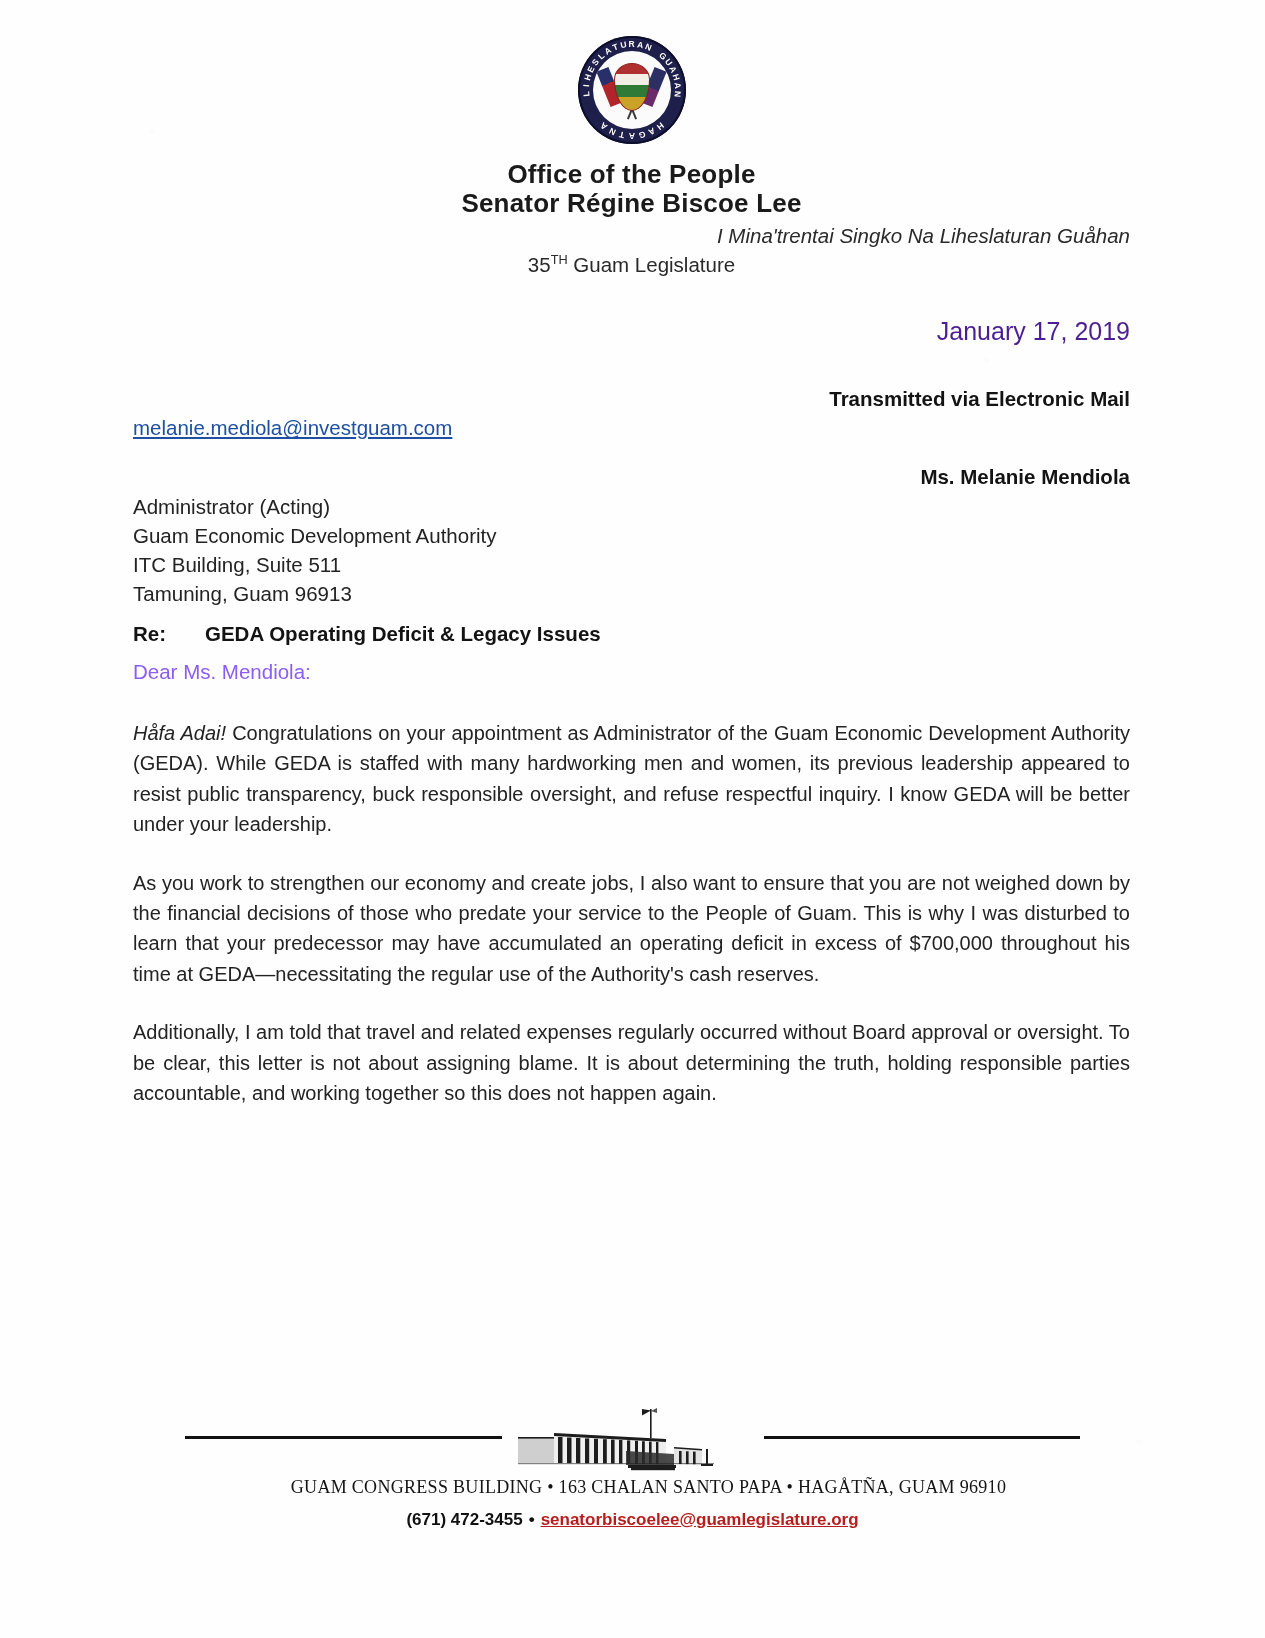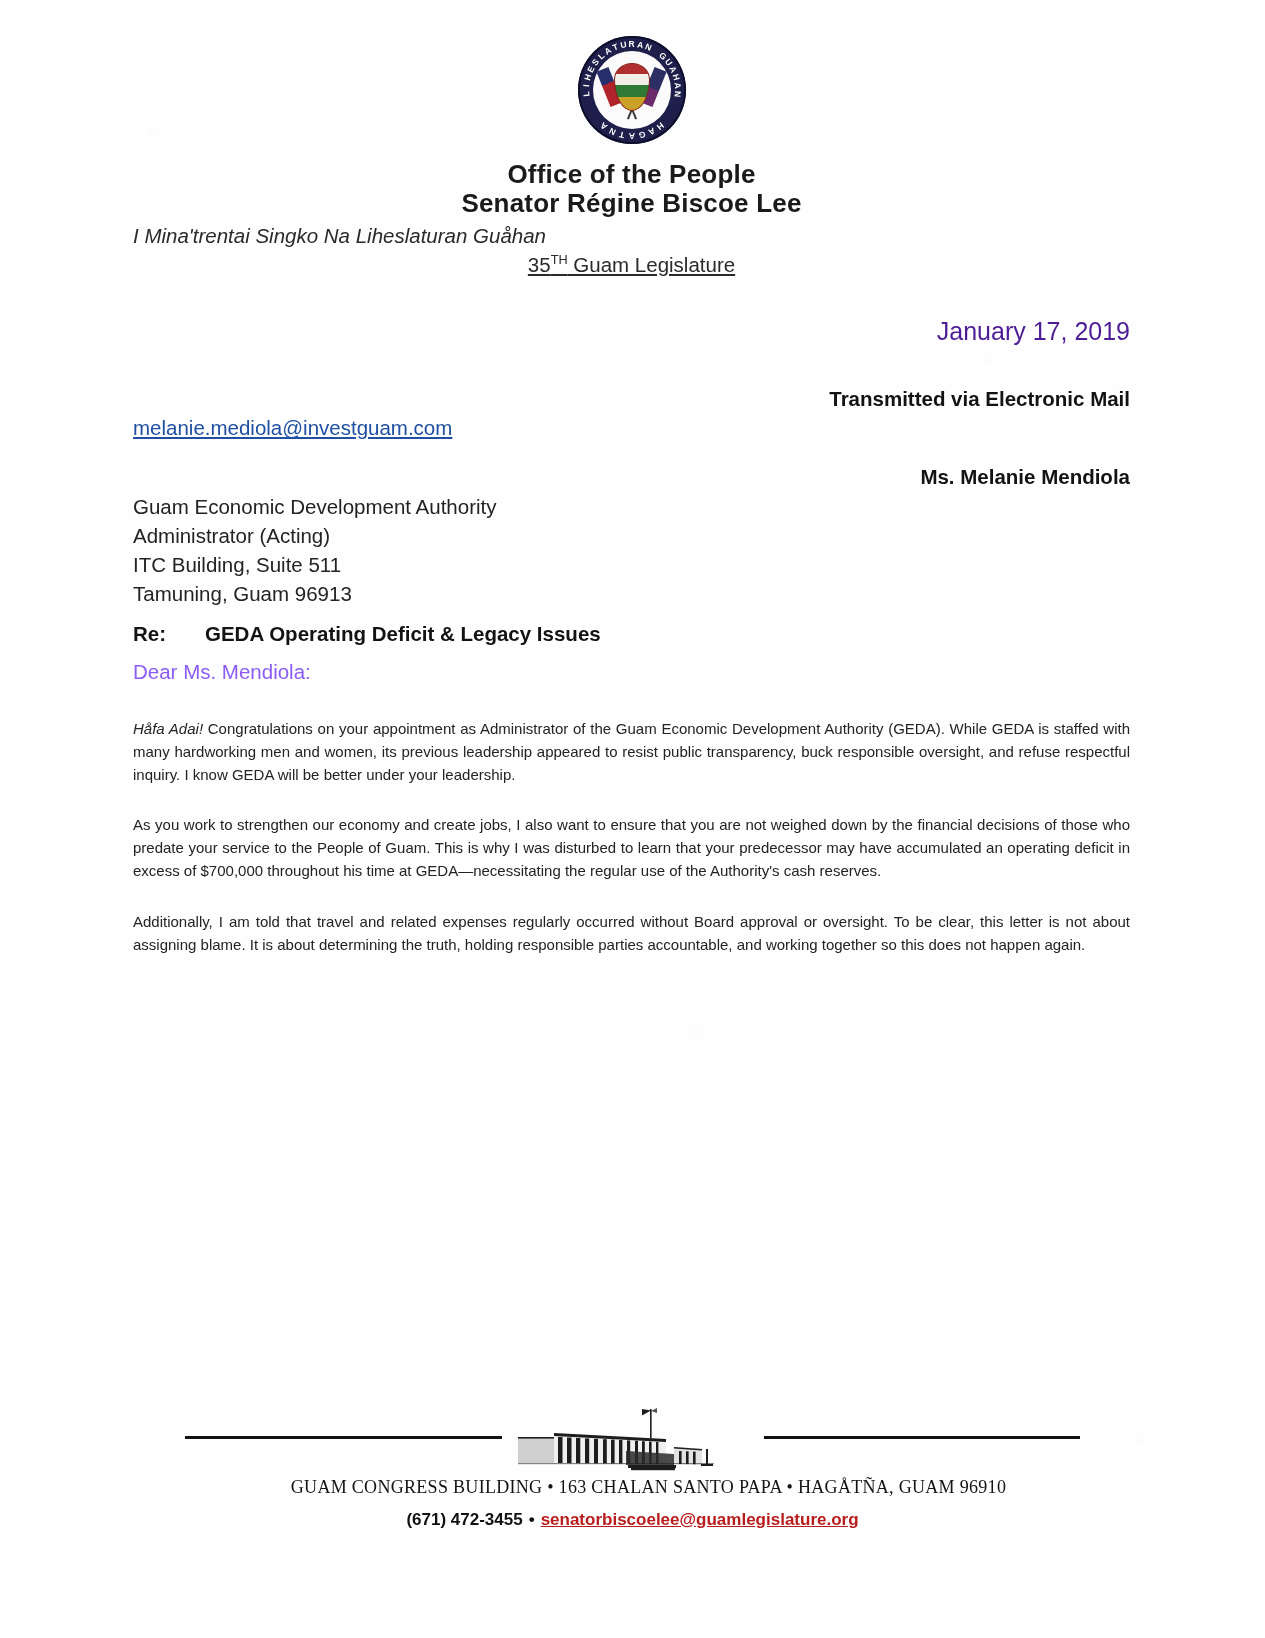--- a/index.html
+++ b/index.html
@@ -124,34 +124,33 @@
     text-align: center;
     font-family: "Liberation Sans", sans-serif;
     font-weight: 700;
     color: #1a1a1a;
     line-height: 1.12;
   }
   .lh1 { font-size: 26px; margin-top: 16px; letter-spacing: 0.2px; }
   .lh2 { font-size: 26px; letter-spacing: 0.2px; }
 
   .lh3 {
-    text-align: left;
+    text-align: right;
     font-style: italic;
     font-size: 20.5px;
     color: #2a2a2a;
     margin-top: 6px;
     line-height: 1.2;
   }
   .lh4 {
     text-align: center;
     font-size: 20.5px;
     color: #2a2a2a;
     margin-top: 3px;
     line-height: 1.2;
-    text-decoration: underline;
   }
   .lh4 sup { font-size: 0.62em; vertical-align: super; }
 
   
   .date-line {
     text-align: right;
     font-size: 25px;
     color: #4c1d95;
     margin-top: 40px;
   }
@@ -192,21 +191,21 @@
 
   .salutation {
     margin-top: 14px;
     font-size: 20.5px;
     color: #8b5cf6;
   }
 
   
   .para {
     margin-top: 28px;
-    font-size: 15px;
+    font-size: 20px;
     line-height: 1.52;
     color: #232323;
     text-align: justify;
   }
   .para.first { margin-top: 34px; }
   .para em { font-style: italic; }
 
   
   .footer {
     position: absolute;
@@ -318,22 +317,22 @@
 
     <div class="date-line">January 17, 2019</div>
 
     <div class="block">
       <div class="bold-line">Transmitted via Electronic Mail</div>
       <a class="email-link" href="#">melanie.mediola@investguam.com</a>
     </div>
 
     <div class="addr">
       <div class="bold-line">Ms. Melanie Mendiola</div>
+      <div class="plain-line">Administrator (Acting)</div>
       <div class="plain-line">Guam Economic Development Authority</div>
-      <div class="plain-line">Administrator (Acting)</div>
       <div class="plain-line">ITC Building, Suite 511</div>
       <div class="plain-line">Tamuning, Guam 96913</div>
     </div>
 
     <div class="re-row">
       <div class="re-label">Re:</div>
       <div>GEDA Operating Deficit &amp; Legacy Issues</div>
     </div>
 
     <div class="salutation">Dear Ms. Mendiola:</div>

